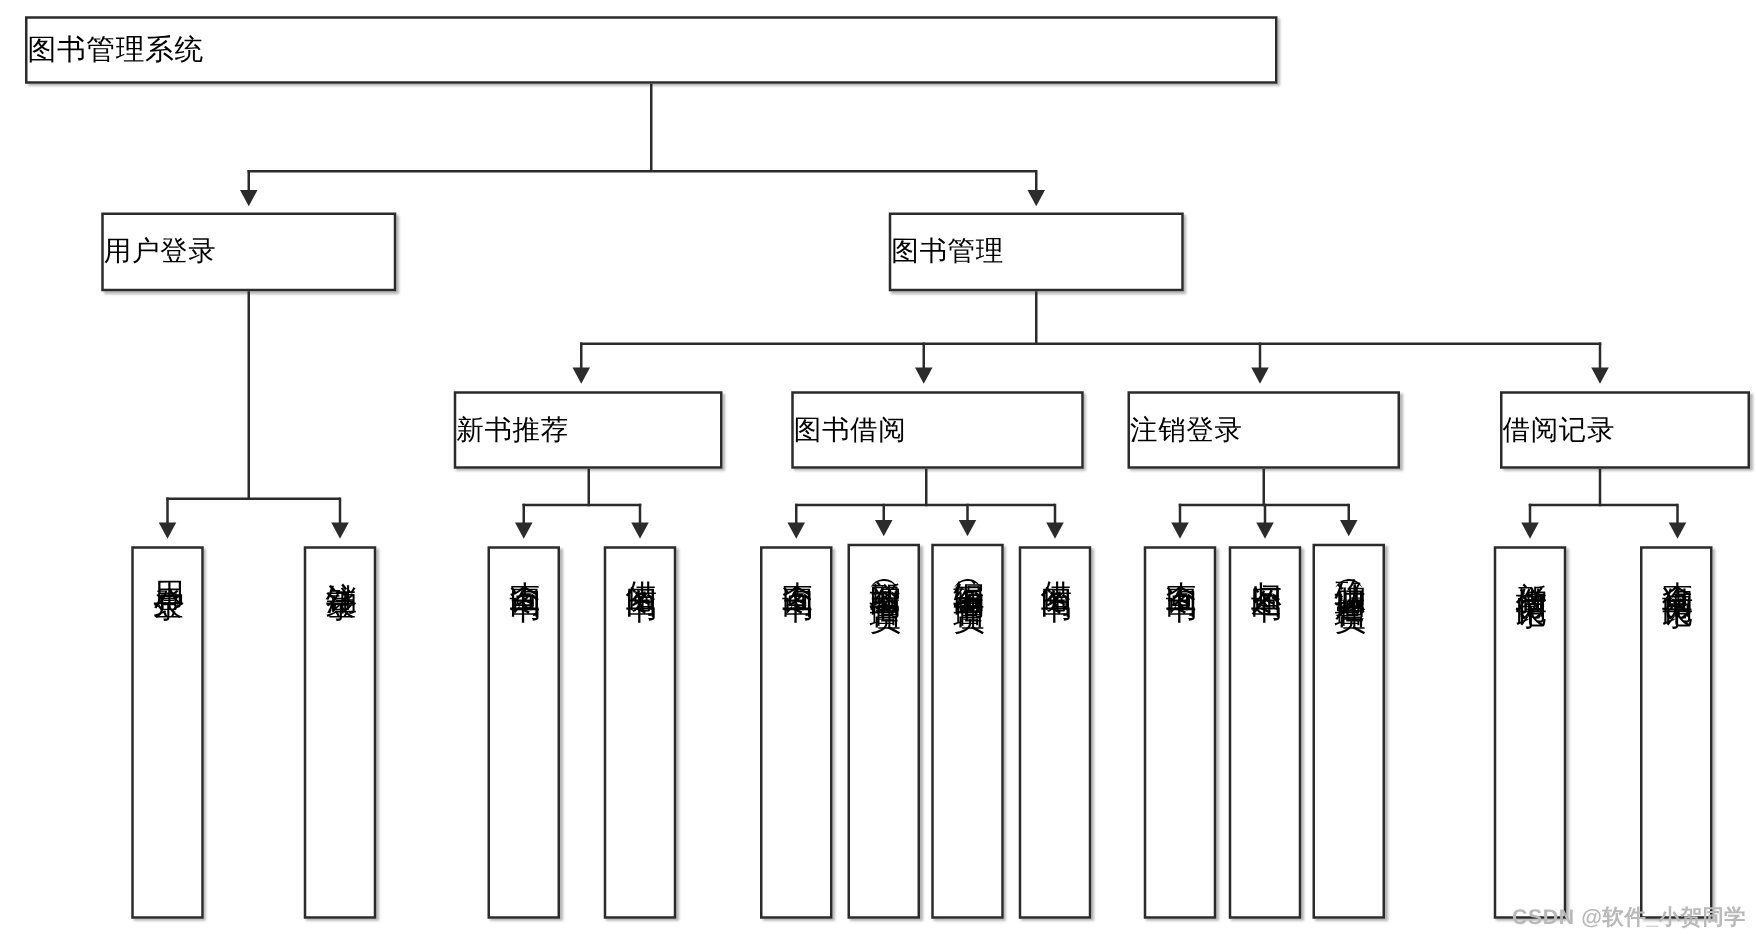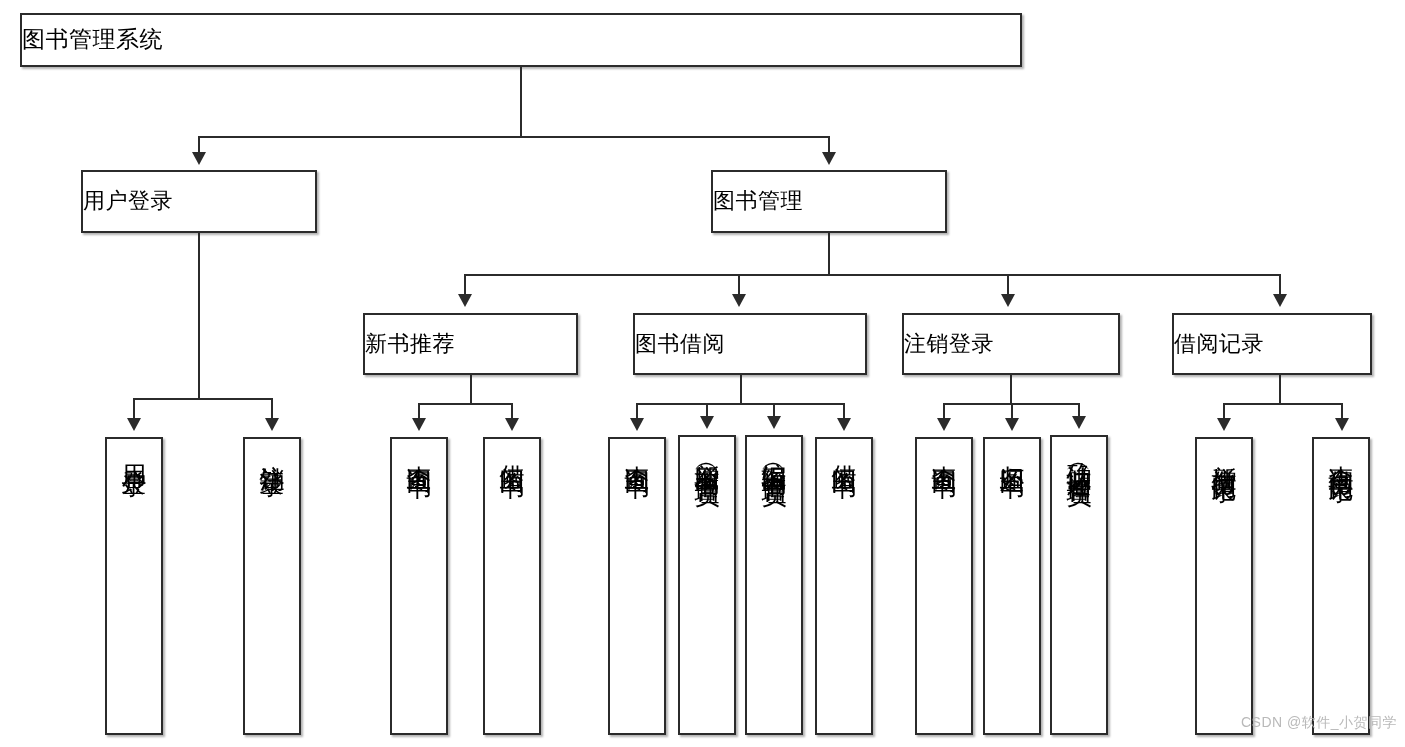--- a/index.html
+++ b/index.html
@@ -59,26 +59,27 @@
     position:absolute;
     width:0;height:0;
     border-left:7px solid transparent;
     border-right:7px solid transparent;
     border-top:13px solid #2b2b2b;
   }
   
   #watermark{
     position:absolute;
     right:8px;
-    bottom:15px;
-    font-size:14px;
+    bottom:2px;
+    font-size:17px;
     color:#b9b9b9;
     letter-spacing:0.5px;
     white-space:nowrap;
     pointer-events:none;
+    font-weight:bold;
   }
 </style>
 </head>
 <body>
 
 <div id="canvas">
 
   <div class="node h-node root" style="left:20px;top:13px;width:1002px;height:54px;">
     <span class="lbl">图书管理系统</span>
   </div>
@@ -118,21 +119,21 @@
 
   <div class="node h-node" style="left:363px;top:313px;width:215px;height:62px;">
     <span class="lbl">新书推荐</span>
   </div>
   <div class="node h-node" style="left:633px;top:313px;width:234px;height:62px;">
     <span class="lbl">图书借阅</span>
   </div>
   <div class="node h-node" style="left:902px;top:313px;width:218px;height:62px;">
     <span class="lbl">注销登录</span>
   </div>
-  <div class="node h-node" style="left:1172px;top:313px;width:200px;height:62px;">
+  <div class="node h-node" style="left:1200px;top:313px;width:200px;height:62px;">
     <span class="lbl">借阅记录</span>
   </div>
 
   <div class="conn vline" style="left:470px;top:375px;height:30px;"></div>
   <div class="conn hline" style="left:418px;top:403px;width:95px;"></div>
   <div class="conn vline" style="left:418px;top:403px;height:17px;"></div>
   <div class="arrow" style="left:412px;top:418px;"></div>
   <div class="conn vline" style="left:511px;top:403px;height:17px;"></div>
   <div class="arrow" style="left:505px;top:418px;"></div>
 

